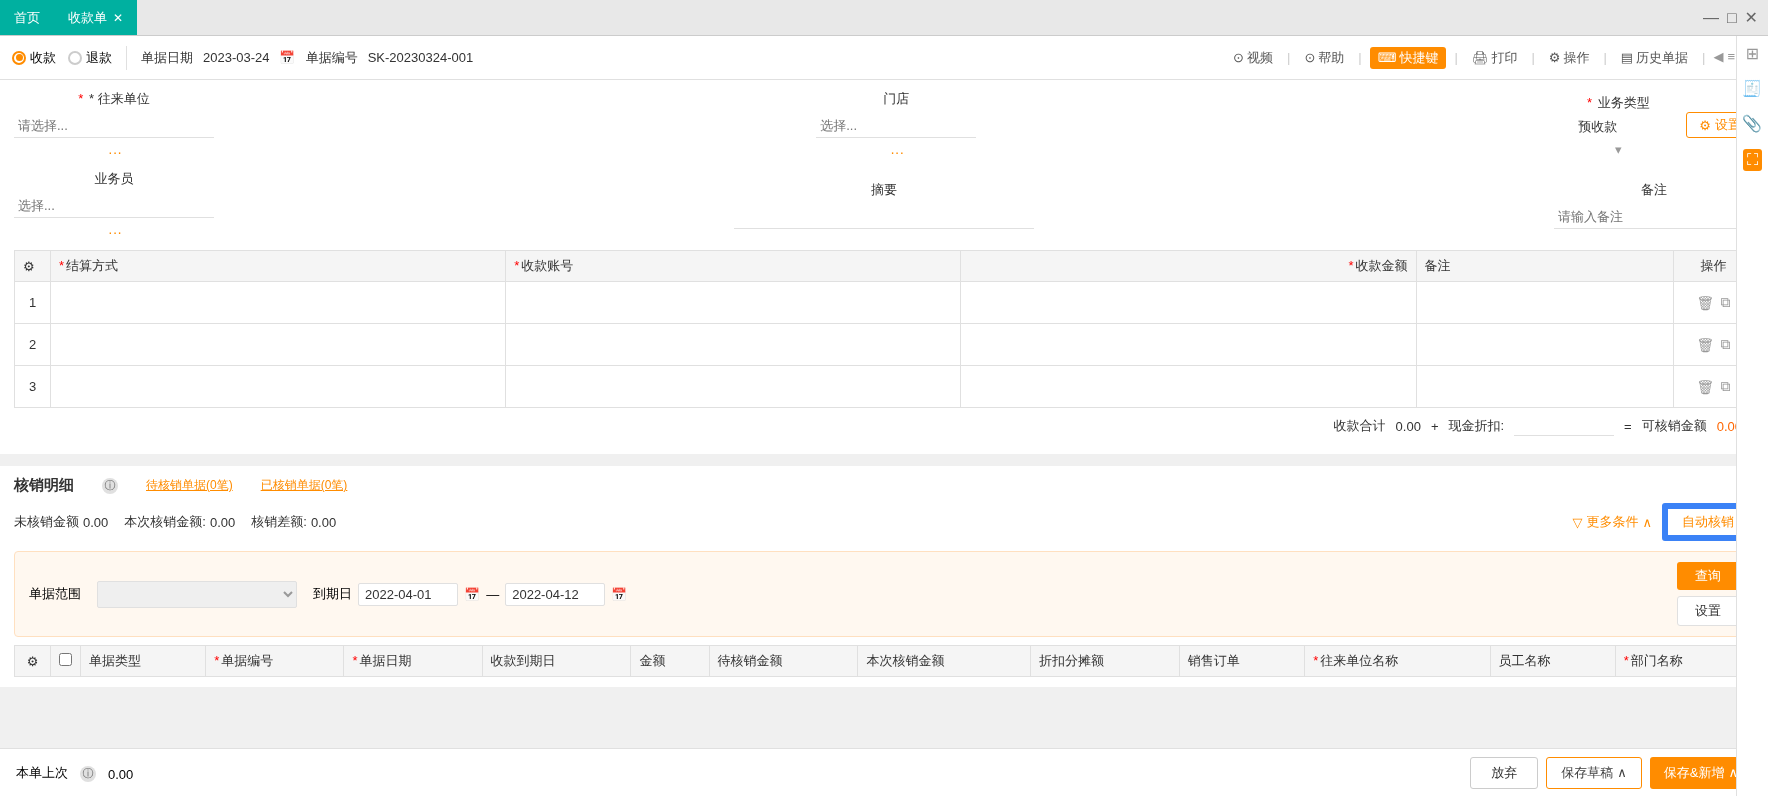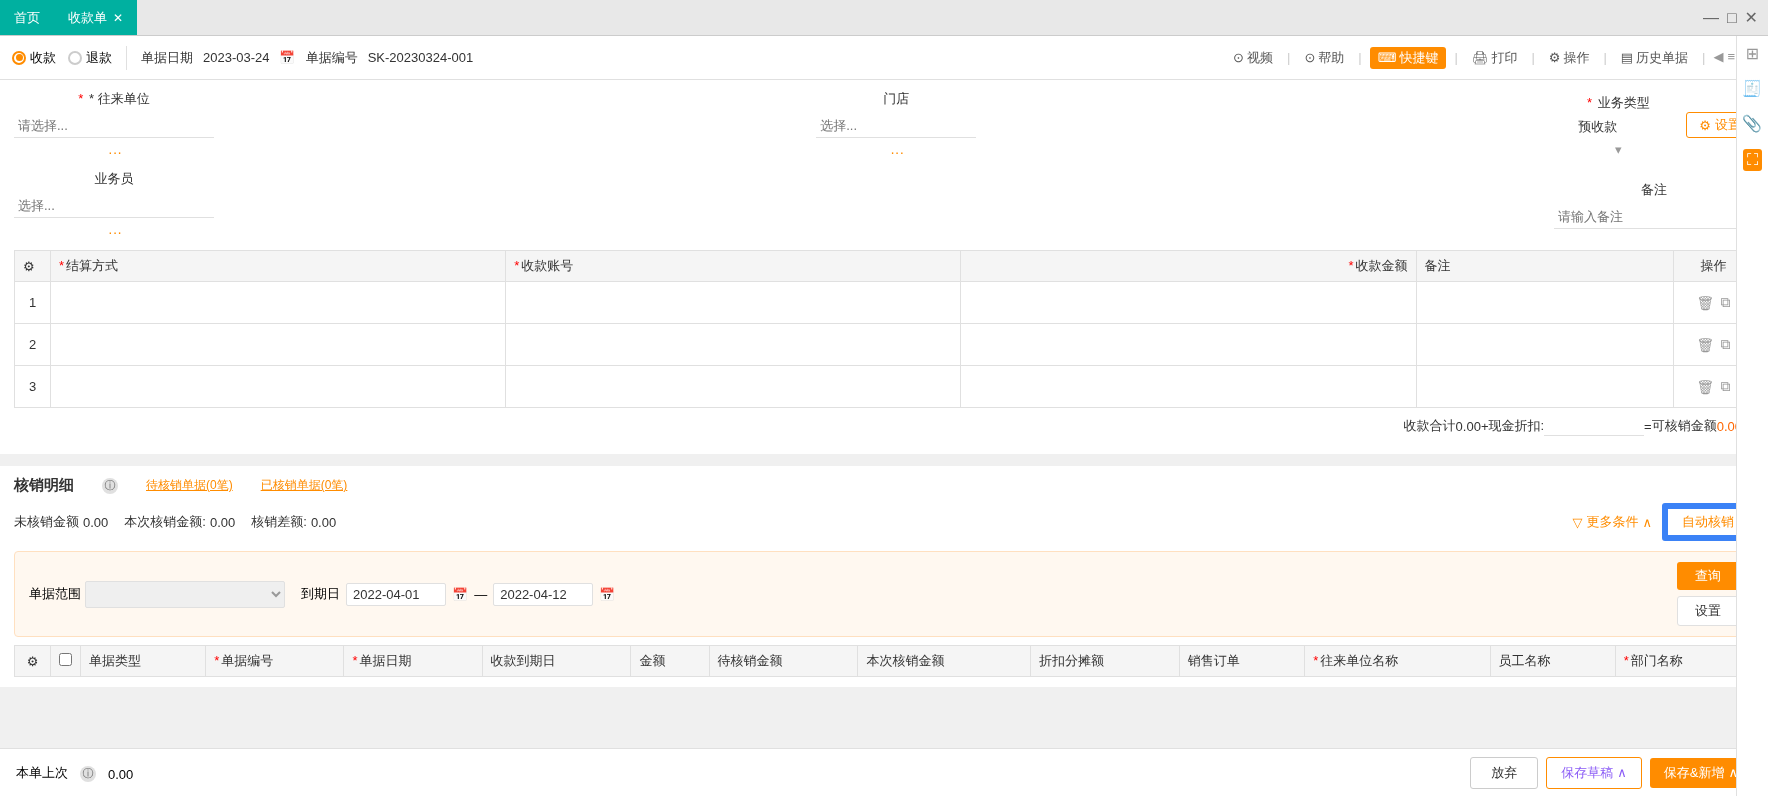--- a/index.html
+++ b/index.html
@@ -86,21 +86,21 @@
     }
     .table-num { color: #999; text-align: center; }
     .col-gear { width: 36px; text-align: center; }
     .col-action { width: 80px; text-align: center; }
     .action-icons { display: flex; align-items: center; justify-content: center; gap: 6px; }
     .action-icon { cursor: pointer; color: #999; font-size: 14px; }
 
     
     .summary-row {
       display: flex; align-items: center; justify-content: flex-end;
-      padding: 8px 12px; color: #333; background: #fff;
+      padding: 8px 12px; gap: 10px; color: #333; background: #fff;
     }
     .summary-input {
       border: none; border-bottom: 1px solid #e0e0e0; outline: none;
       width: 100px; text-align: right; padding: 2px 4px;
     }
     .orange-value { color: #ff6600; font-weight: 500; }
 
     
     .reconcile-section { background: #fff; padding: 10px 14px; }
     .section-header {
@@ -152,27 +152,27 @@
     }
     .checkbox-cell { text-align: center; width: 30px; }
 
     
     .footer {
       position: fixed; bottom: 0; left: 0; right: 0;
       background: #fff; border-top: 1px solid #e0e0e0;
       display: flex; align-items: center; padding: 8px 16px; gap: 12px; height: 48px;
     }
     .footer-left { display: flex; align-items: flex-end; gap: 12px; }
-    .footer-right { margin-left: auto; display: flex; align-items: center; gap: 8px; padding-left: 12px; }
+    .footer-right { margin-left: auto; display: flex; gap: 8px; padding-left: 12px; }
     .abandon-btn {
       background: #fff; border: 1px solid #ccc; color: #333;
       padding: 6px 20px; border-radius: 3px; cursor: pointer;
     }
     .save-draft-btn {
-      background: #fff; border: 1px solid #ff8c00; color: #8b5cf6;
+      background: #fff; border: 1px solid #ff8c00; color: #404040;
       padding: 6px 14px; border-radius: 3px; cursor: pointer;
       display: flex; align-items: center; gap: 4px;
     }
     .save-new-btn {
       background: #ff8c00; border: none; color: #fff;
       padding: 6px 14px; border-radius: 3px; cursor: pointer;
       display: flex; align-items: center; gap: 4px;
     }
 
     
@@ -312,20 +312,24 @@
 
   <div class="form-row">
     <div class="form-field">
       <span class="field-label">业务员</span>
       <input class="select-input" type="text" style="width: 200px;" placeholder="选择...">
       <span class="dots-btn">···</span>
     </div>
 
     <div style="flex:1;"></div>
 
+    <div class="form-field">
+      <span class="field-label">摘要</span>
+      <input class="field-input" type="text" style="width: 300px;">
+    </div>
 
     <div style="flex:1;"></div>
 
     <div class="form-field">
       <span class="field-label">备注</span>
       <input class="field-input" type="text" style="width: 200px;" placeholder="请输入备注">
     </div>
   </div>
 
   <table class="data-table">
@@ -426,21 +430,21 @@
       <div class="filter-btn">
         <span>▽</span>
         <span>更多条件</span>
         <span>∧</span>
       </div>
       <button class="auto-reconcile-btn">自动核销</button>
     </div>
   </div>
 
   <div class="filter-section">
-    <div style="display:flex;align-items:center;gap:4px;">
+    <div style="display:flex;align-items:center;gap:16px;">
       <span>单据范围</span>
       <select class="scope-select">
         <option></option>
       </select>
     </div>
 
     <div class="date-range">
       <span>到期日</span>
       <input class="date-input" type="text" value="2022-04-01" style="">
       <span style="cursor:pointer;color:#999;">📅</span>

